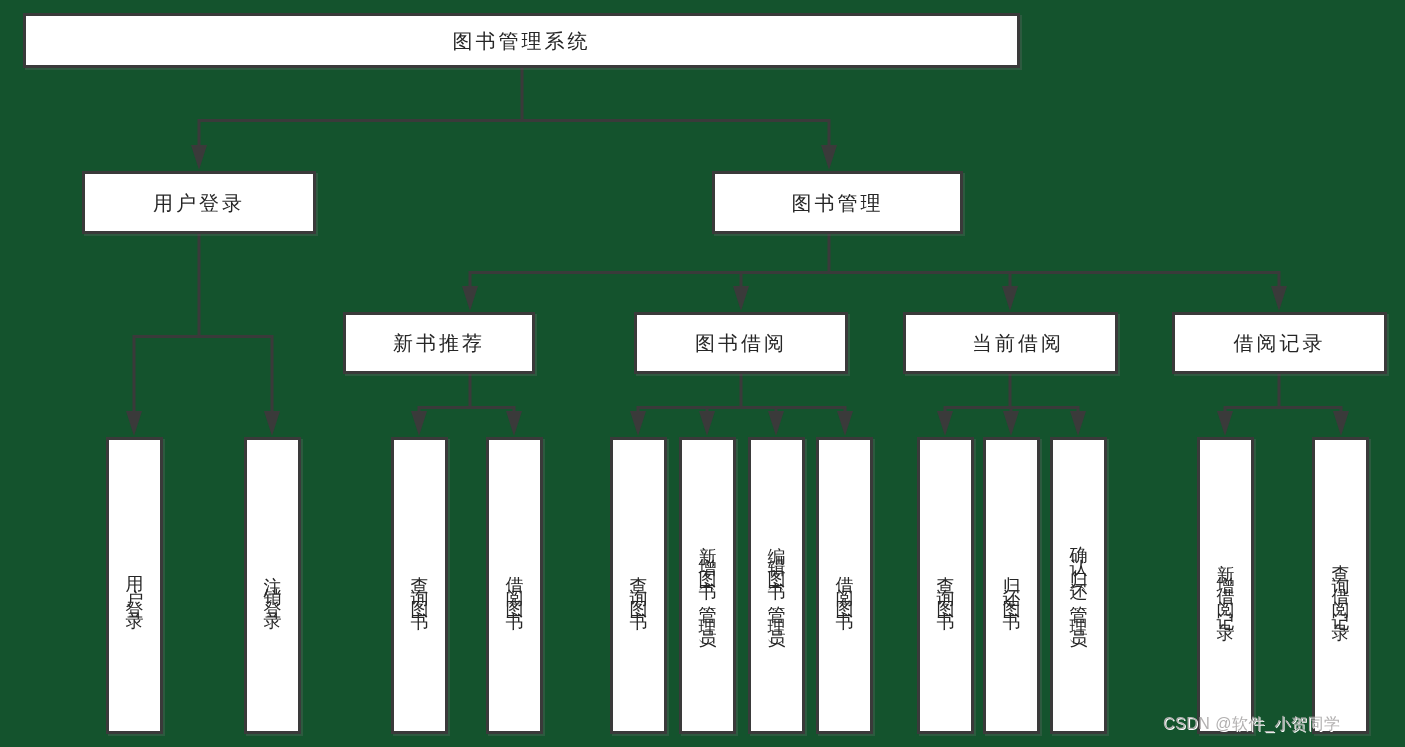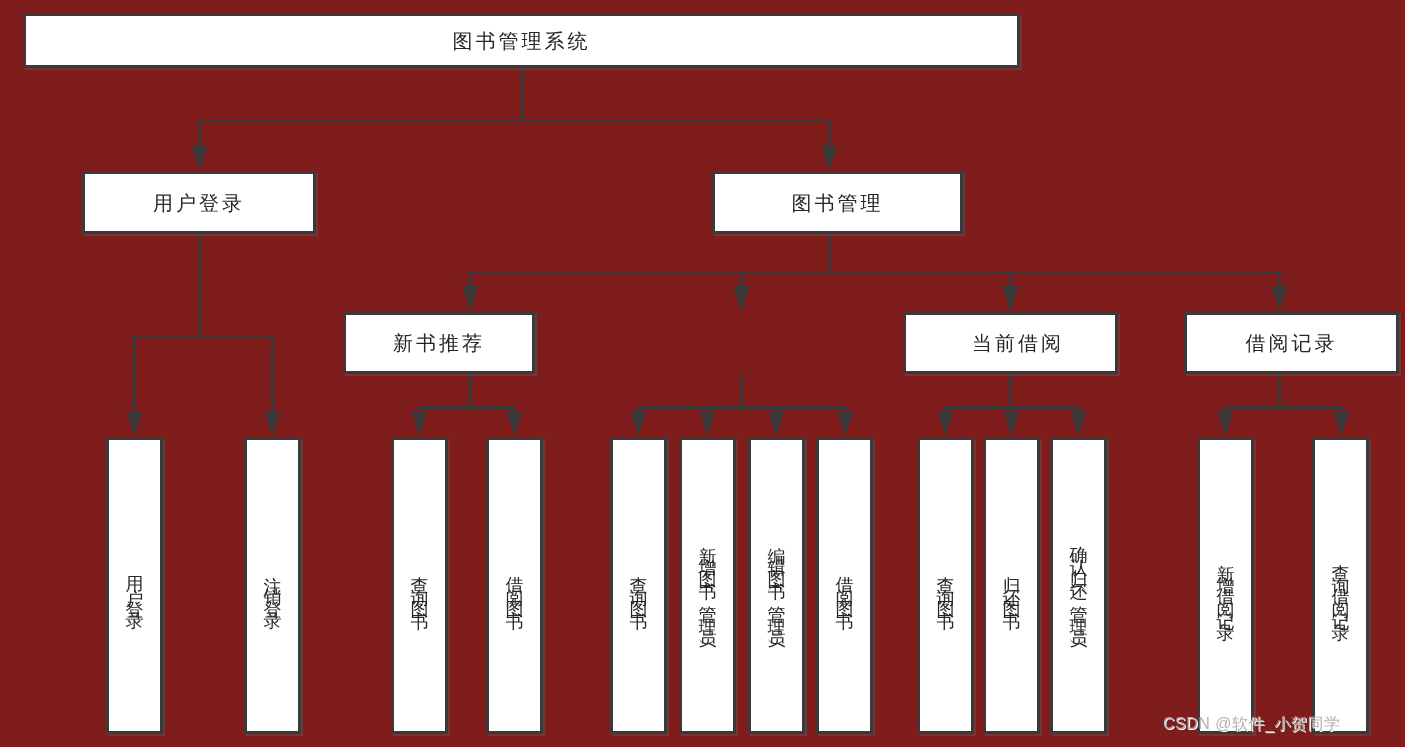--- a/index.html
+++ b/index.html
@@ -5,21 +5,21 @@
   html, body {
     margin: 0;
     padding: 0;
     background: #ffffff;
     font-family: "Liberation Sans", "DejaVu Sans", sans-serif;
   }
   .canvas {
     position: relative;
     width: 1405px;
     height: 747px;
-    background: #7f1d1d;
+    background: #14532d;
     overflow: hidden;
   }
   .connectors {
     position: absolute;
     left: 0;
     top: 0;
     pointer-events: none;
   }
   .node {
     position: absolute;
@@ -109,24 +109,27 @@
   <div class="node" style="left:82px; top:171px; width:234px; height:63px;">
     <span class="lbl">用户登录</span>
   </div>
   <div class="node" style="left:712px; top:171px; width:251px; height:63px;">
     <span class="lbl">图书管理</span>
   </div>
 
   <div class="node" style="left:343px; top:312px; width:192px; height:62px;">
     <span class="lbl">新书推荐</span>
   </div>
+  <div class="node" style="left:634px; top:312px; width:214px; height:62px;">
+    <span class="lbl">图书借阅</span>
+  </div>
   <div class="node" style="left:903px; top:312px; width:215px; height:62px;padding-left:15px;">
     <span class="lbl">当前借阅</span>
   </div>
-  <div class="node" style="left:1172px; top:312px; width:215px; height:62px;margin-left:12px;">
+  <div class="node" style="left:1172px; top:312px; width:215px; height:62px;">
     <span class="lbl">借阅记录</span>
   </div>
 
   <div class="node leaf" style="left:106px; top:437px; width:57px; height:297px;">
     <span class="lbl">用户登录</span>
   </div>
   <div class="node leaf" style="left:244px; top:437px; width:57px; height:297px;">
     <span class="lbl">注销登录</span>
   </div>
 

